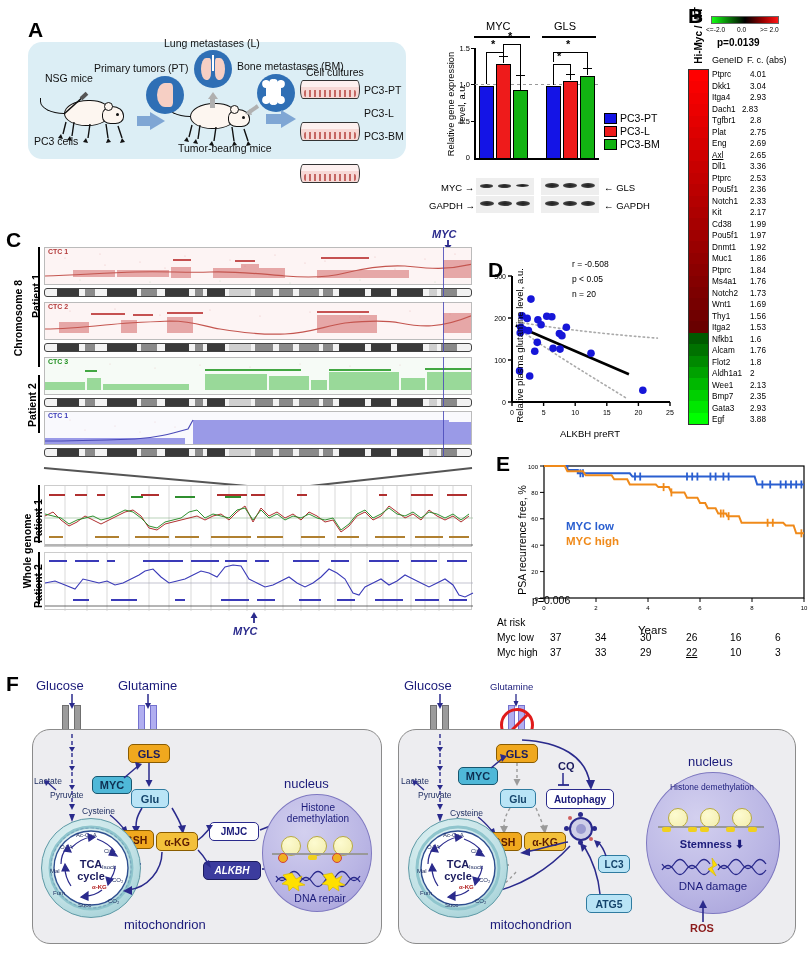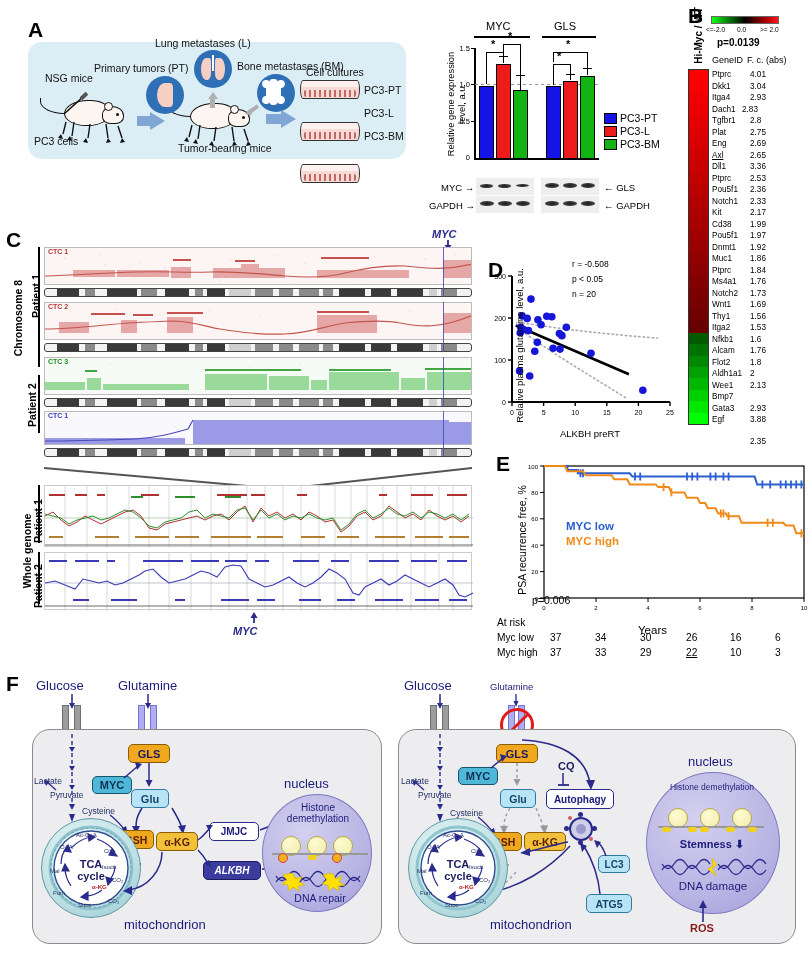--- a/index.html
+++ b/index.html
@@ -230,21 +230,21 @@
 <div class="abs organ-circle" style="left:146px; top:76px; width:38px; height:38px;">
   <div class="abs" style="left:11px; top:7px; width:16px; height:24px; background:#f6cfc4; border-radius:50% 20% 20% 50%;"></div>
 </div>
 <div class="abs labA" style="left:94px; top:62px;">Primary tumors (PT)</div>
 
 <div class="abs organ-circle" style="left:194px; top:50px; width:38px; height:38px;">
   <div class="abs" style="left:7px; top:8px; width:10px; height:22px; background:#f6cfc4; border-radius:60% 20% 40% 60%;"></div>
   <div class="abs" style="left:21px; top:8px; width:10px; height:22px; background:#f6cfc4; border-radius:20% 60% 60% 40%;"></div>
   <div class="abs" style="left:18px; top:5px; width:2px; height:16px; background:#fff;"></div>
 </div>
-<div class="abs labA" style="left:155px; top:37px;text-align:center;">Lung metastases (L)</div>
+<div class="abs labA" style="left:164px; top:37px;text-align:center;">Lung metastases (L)</div>
 <div class="abs grayarrow-up" style="left:208px; top:92px;"></div>
 <div class="abs" style="left:210px; top:98px; width:5px; height:10px; background:#b0b0b0;"></div>
 
 <div class="abs organ-circle" style="left:257px; top:74px; width:38px; height:38px;">
   <svg class="abs" style="left:8px; top:5px;" width="22" height="28">
     <path d="M5,4 a4,4 0 1 1 5,4 l0,10 a4,4 0 1 1 -5,4 a4,4 0 1 1 -4,-5 l0,-8 a4,4 0 1 1 4,-5 z" fill="#ffffff"></path>
     <path d="M12,4 a4,4 0 1 1 4,5 l0,8 a4,4 0 1 1 -4,5 a4,4 0 1 1 -5,-4 l0,-10 a4,4 0 1 1 5,-4 z" fill="#ffffff"></path>
   </svg>
 </div>
 <div class="abs labA" style="left:237px; top:60px;">Bone metastases (BM)</div>
@@ -491,21 +491,21 @@
       <div style="position: relative; height: 11.5px;">
         <span class="bgene" style="position: absolute; left: 0px; top: 0px;">Aldh1a1</span>
         <span class="bfc" style="position: absolute; left: 38px; top: 0px;">2</span>
       </div>
       <div style="position: relative; height: 11.5px;">
         <span class="bgene" style="position: absolute; left: 0px; top: 0px;">Wee1</span>
         <span class="bfc" style="position: absolute; left: 38px; top: 0px;">2.13</span>
       </div>
       <div style="position: relative; height: 11.5px;">
         <span class="bgene" style="position: absolute; left: 0px; top: 0px;">Bmp7</span>
-        <span class="bfc" style="position: absolute; left: 38px; top: 0px; margin-top: 45px;">2.35</span>
+        <span class="bfc" style="position: absolute; left: 38px; top: 0px;">2.35</span>
       </div>
       <div style="position: relative; height: 11.5px;">
         <span class="bgene" style="position: absolute; left: 0px; top: 0px;">Gata3</span>
         <span class="bfc" style="position: absolute; left: 38px; top: 0px;">2.93</span>
       </div>
       <div style="position: relative; height: 11.5px;">
         <span class="bgene" style="position: absolute; left: 0px; top: 0px;">Egf</span>
         <span class="bfc" style="position: absolute; left: 38px; top: 0px;">3.88</span>
       </div>
     </div>

